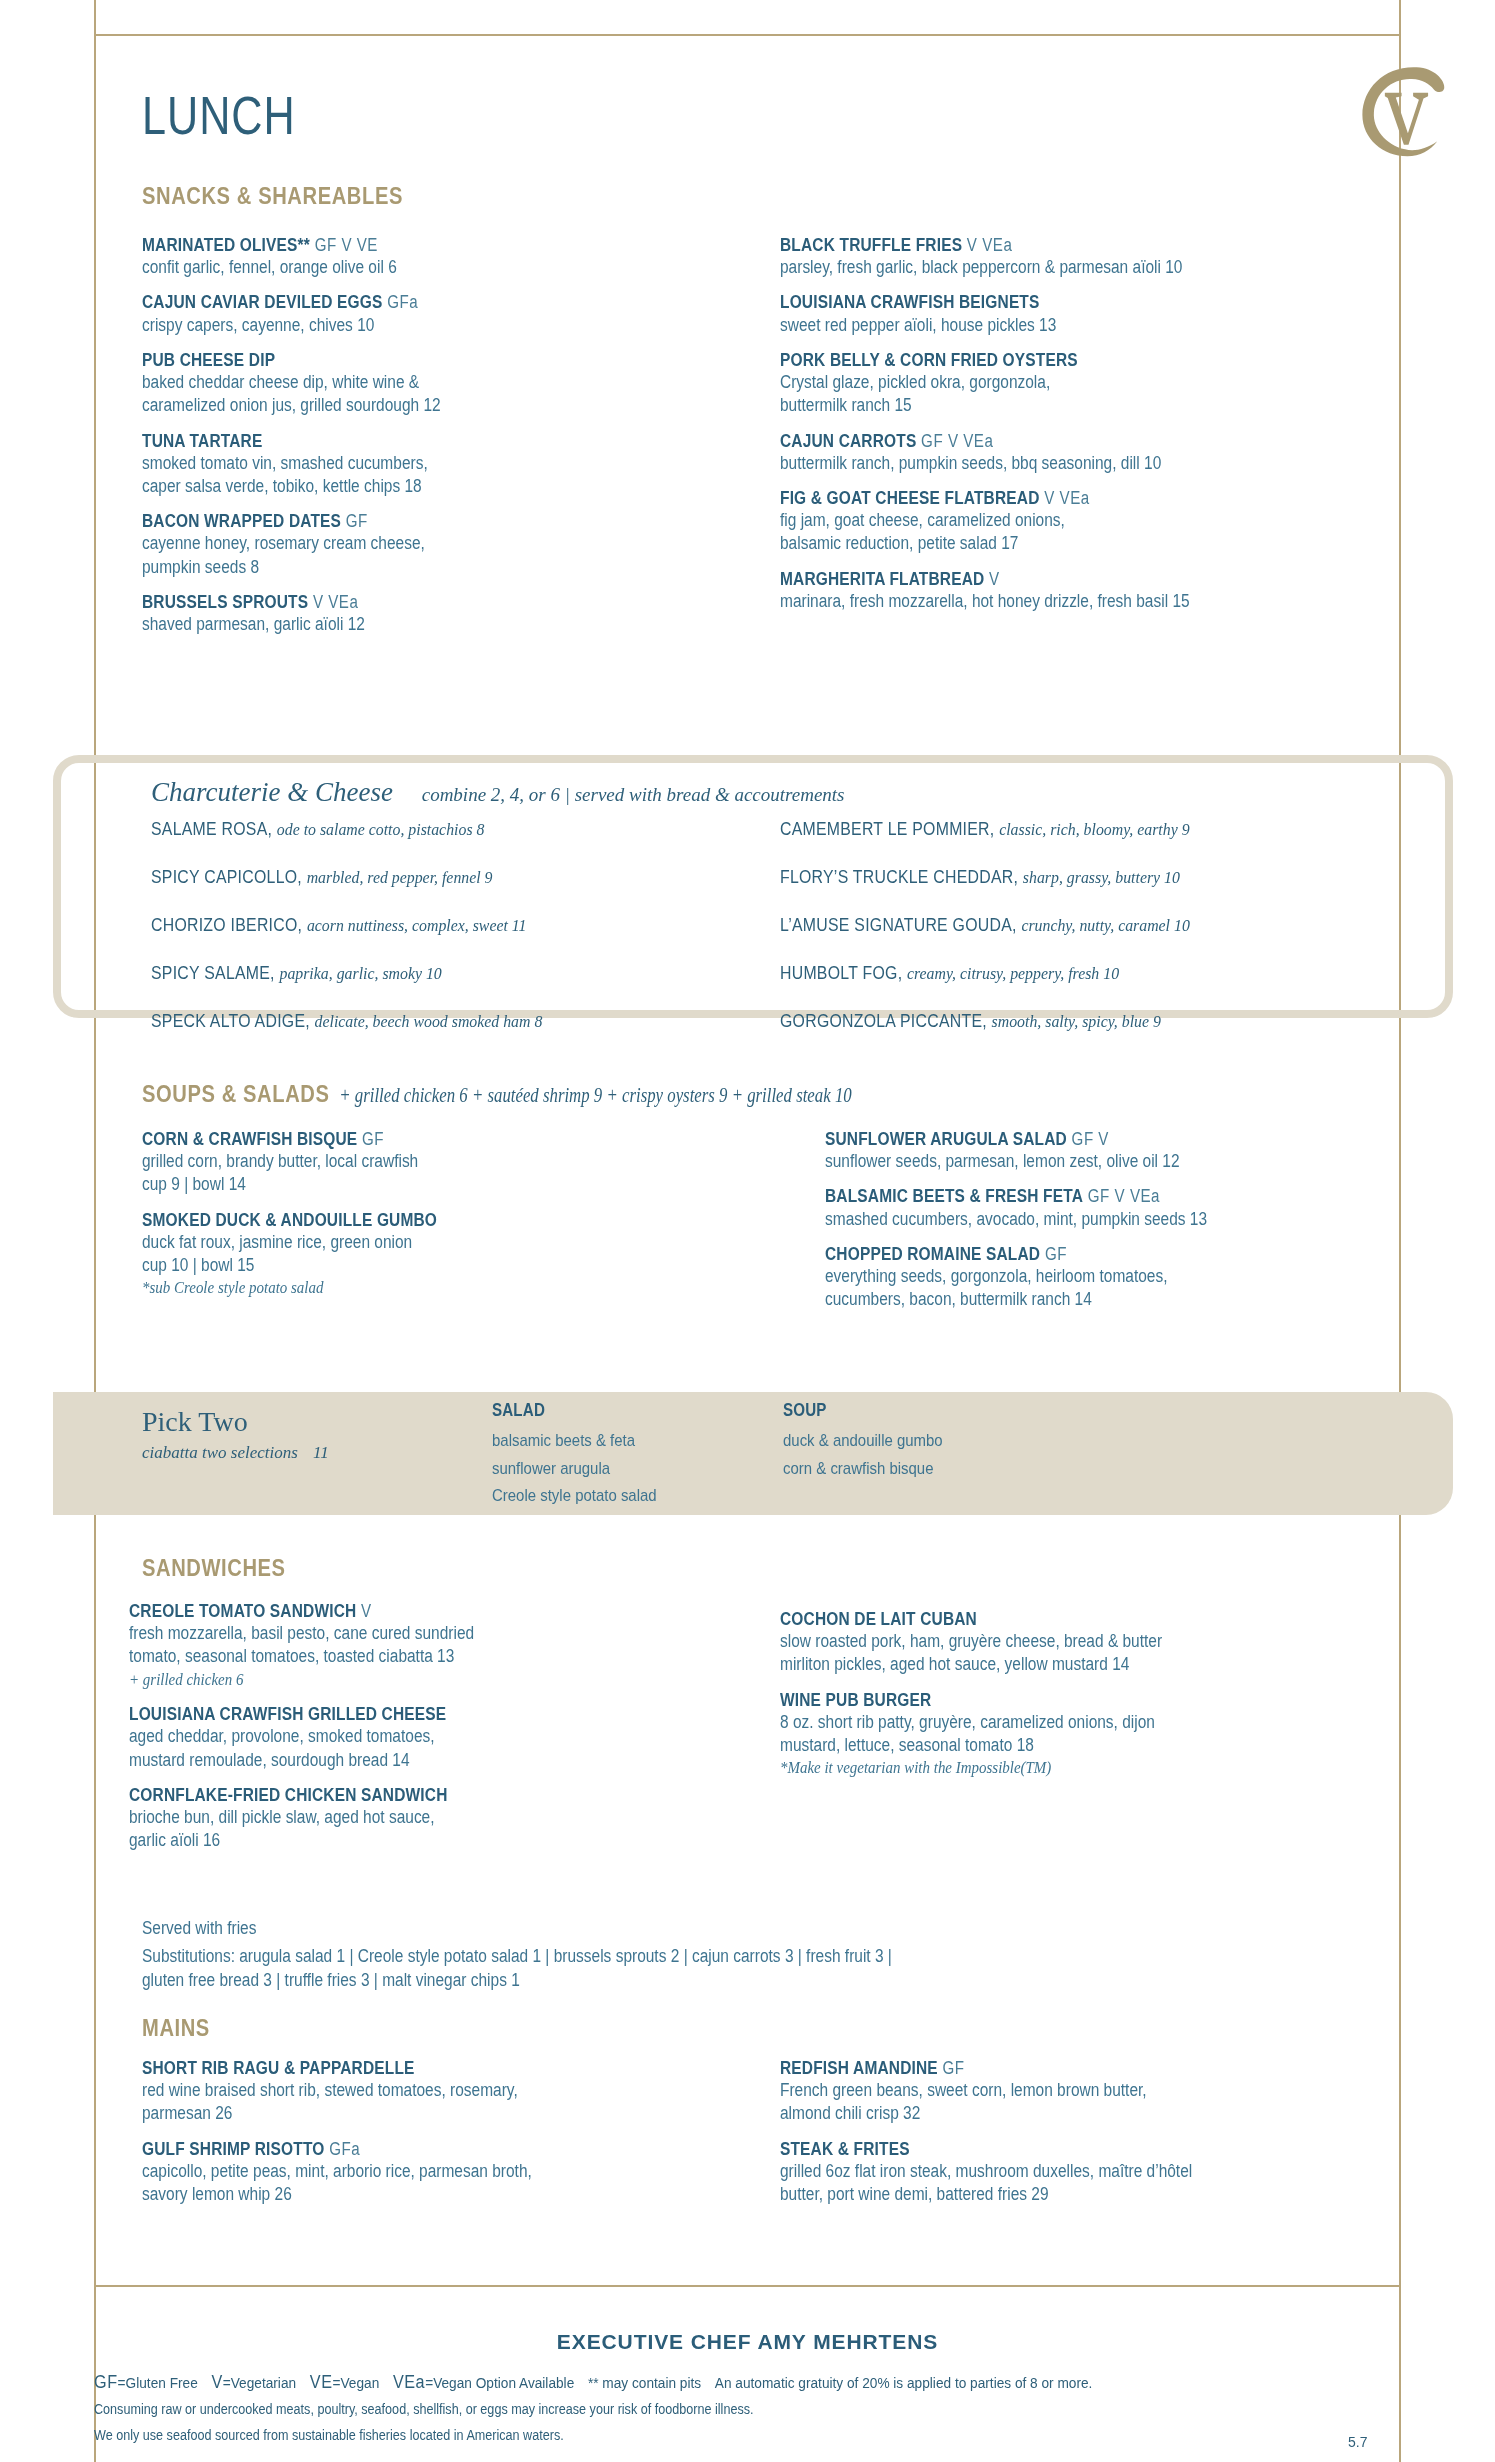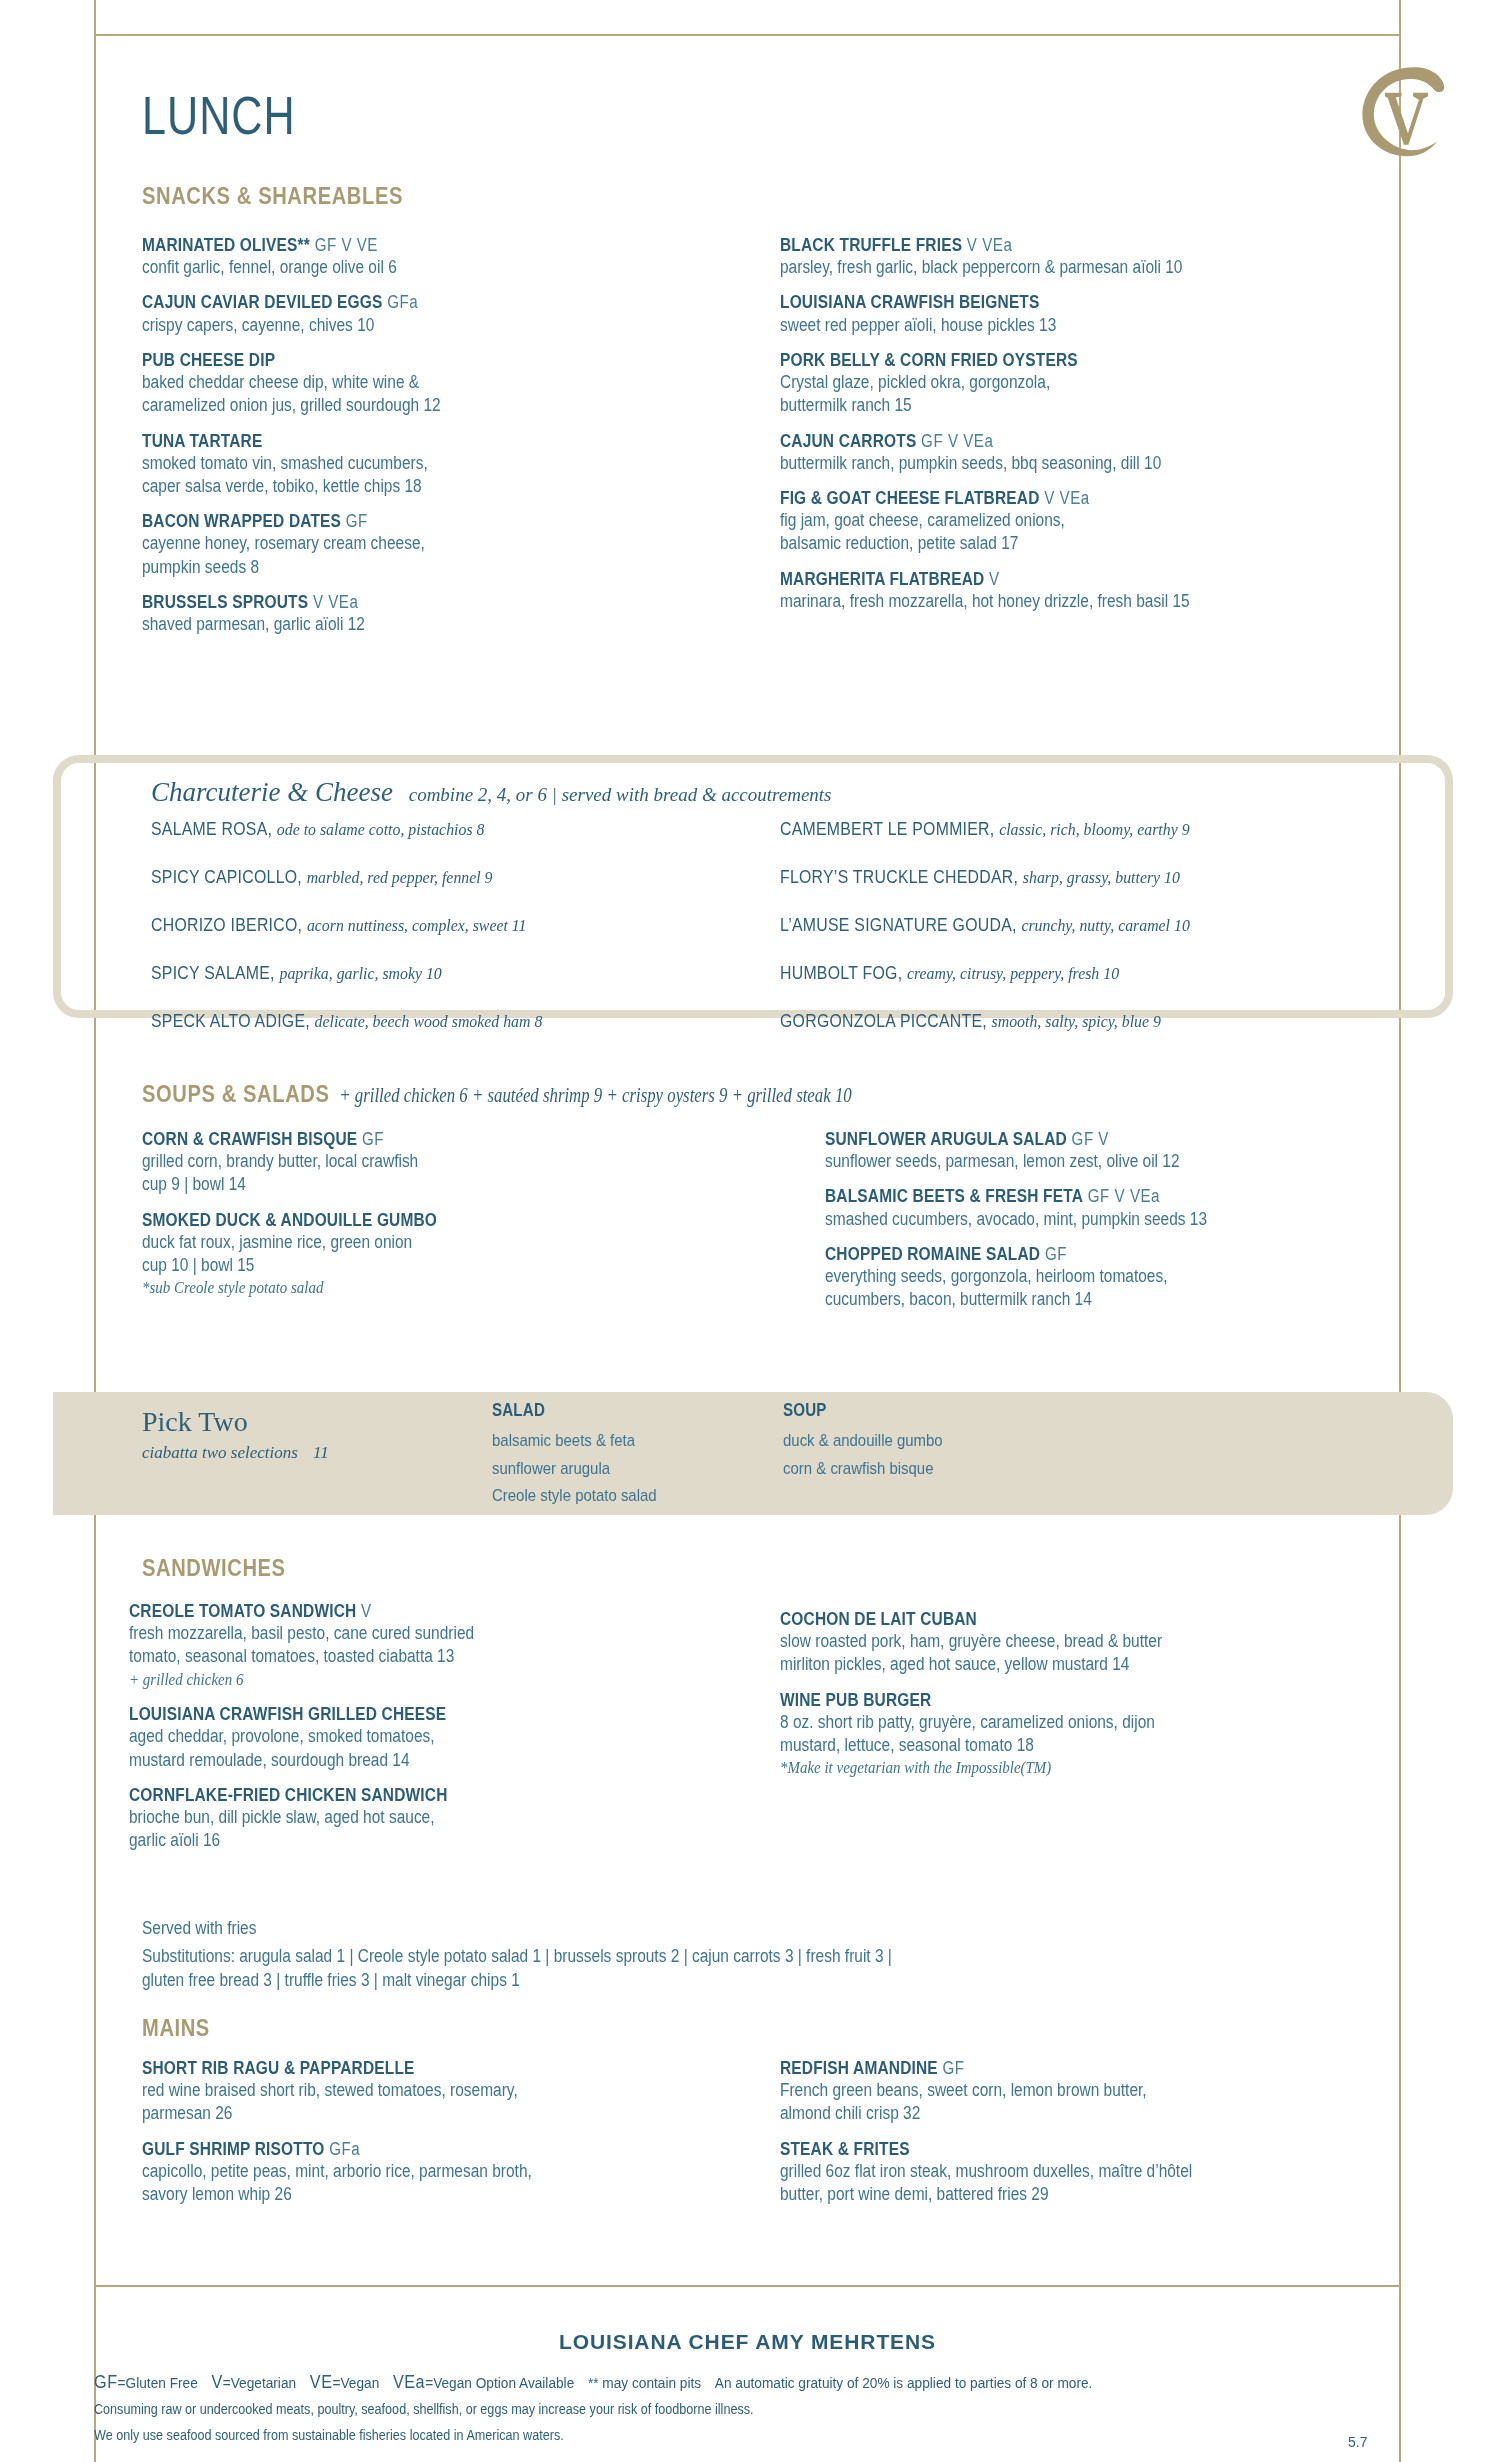--- a/index.html
+++ b/index.html
@@ -204,21 +204,21 @@
       </div>
       <div class="item">
         <div class="item-name">MARGHERITA FLATBREAD<span class="diet">  V</span></div>
         <div class="item-desc" style="white-space: pre-line;">marinara, fresh mozzarella, hot honey drizzle, fresh basil 15</div>
       </div>
     </div>
 
   <div class="charc-box"></div>
   <div class="charc-title">
     <span>Charcuterie &amp; Cheese</span>
-    <span class="sub" style="margin-left:9px;">combine 2, 4, or 6 | served with bread &amp; accoutrements</span>
+    <span class="sub" style="margin-left:22px;">combine 2, 4, or 6 | served with bread &amp; accoutrements</span>
   </div>
   <div class="col" id="charc-left" style="left:151px;top:821px;width:616px;">
       <div class="charc-row" style="margin-bottom: 30.5px;"><span class="nm">SALAME ROSA, </span><span class="ds">ode to salame cotto, pistachios 8</span></div>
       <div class="charc-row" style="margin-bottom: 30.5px;"><span class="nm">SPICY CAPICOLLO, </span><span class="ds">marbled, red pepper, fennel 9</span></div>
       <div class="charc-row" style="margin-bottom: 30.5px;"><span class="nm">CHORIZO IBERICO, </span><span class="ds">acorn nuttiness, complex, sweet 11</span></div>
       <div class="charc-row" style="margin-bottom: 30.5px;"><span class="nm">SPICY SALAME, </span><span class="ds">paprika, garlic, smoky 10</span></div>
       <div class="charc-row" style="margin-bottom: 30.5px;"><span class="nm">SPECK ALTO ADIGE, </span><span class="ds">delicate, beech wood smoked ham 8</span></div>
     </div>
   <div class="col" id="charc-right" style="left:780px;top:821px;width:621px;">
       <div class="charc-row" style="margin-bottom: 30.5px;"><span class="nm">CAMEMBERT LE POMMIER, </span><span class="ds">classic, rich, bloomy, earthy 9</span></div>
@@ -334,20 +334,20 @@
         <div class="item-desc" style="white-space: pre-line;">French green beans, sweet corn, lemon brown butter,
 almond chili crisp 32</div>
       </div>
       <div class="item">
         <div class="item-name">STEAK &amp; FRITES</div>
         <div class="item-desc" style="white-space: pre-line;">grilled 6oz flat iron steak, mushroom duxelles, maître d’hôtel
 butter, port wine demi, battered fries 29</div>
       </div>
     </div>
 
-  <div class="chef">LOUISIANA CHEF AMY MEHRTENS</div>
+  <div class="chef">EXECUTIVE CHEF AMY MEHRTENS</div>
   <div class="legend" id="legend-line"><span class="k">GF</span><span>=Gluten Free</span><span class="sp"></span><span class="k">V</span><span>=Vegetarian</span><span class="sp"></span><span class="k">VE</span><span>=Vegan</span><span class="sp"></span><span class="k">VEa</span><span>=Vegan Option Available</span><span class="sp"></span><span>** may contain pits</span><span class="sp"></span><span>An automatic gratuity of 20% is applied to parties of 8 or more.</span></div>
   <div class="disclaim" style="top:2401px;">Consuming raw or undercooked meats, poultry, seafood, shellfish, or eggs may increase your risk of foodborne illness.</div>
   <div class="disclaim" style="top:2427px;">We only use seafood sourced from sustainable fisheries located in American waters.</div>
   <div class="pagenum">5.7</div>
 
 </div>
 
 
 </body></html>

